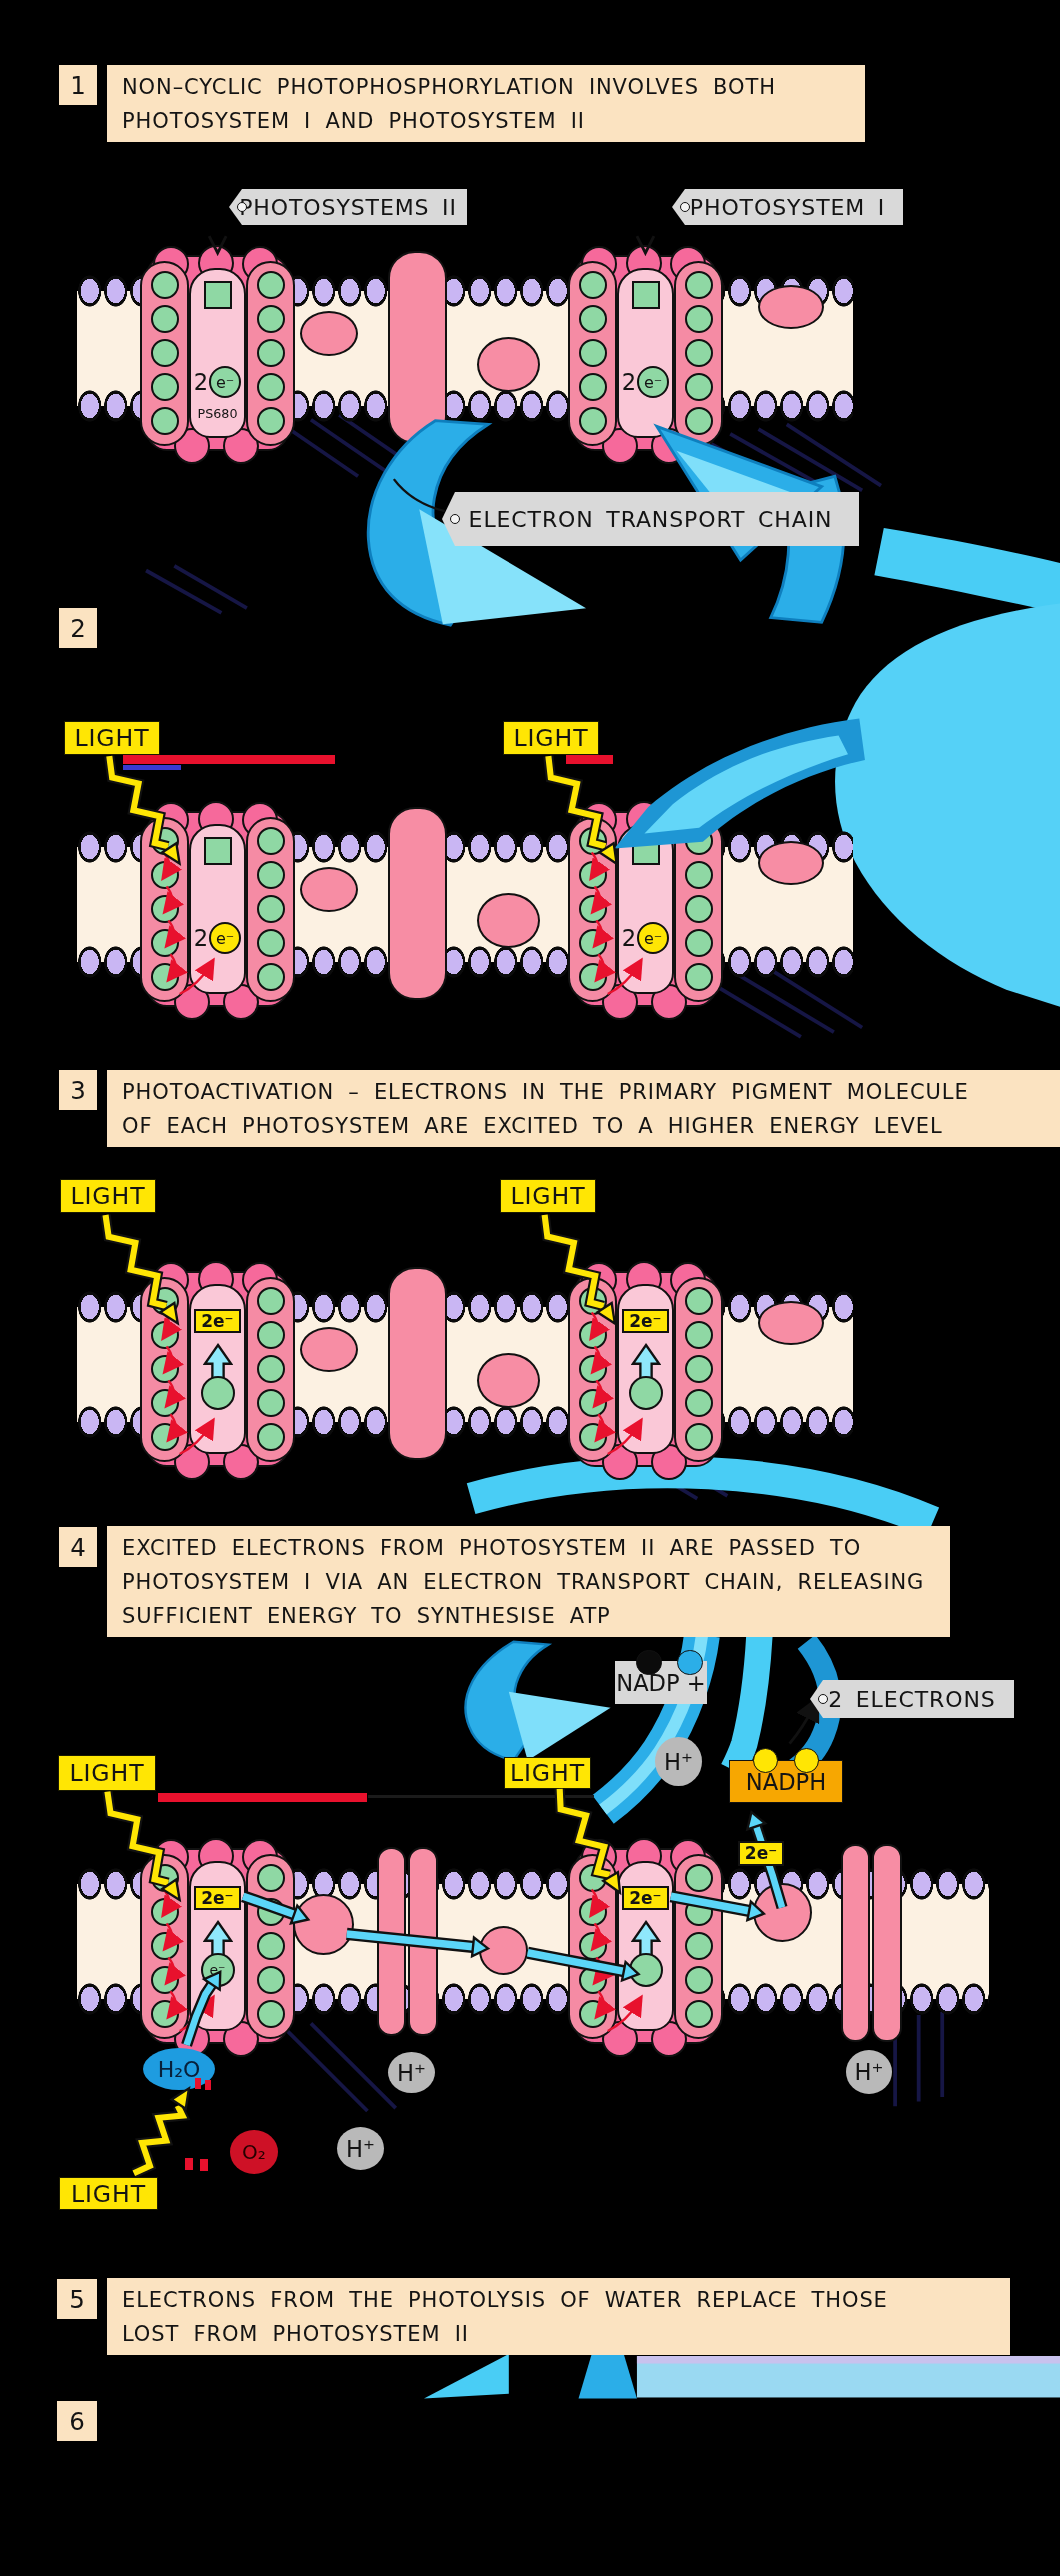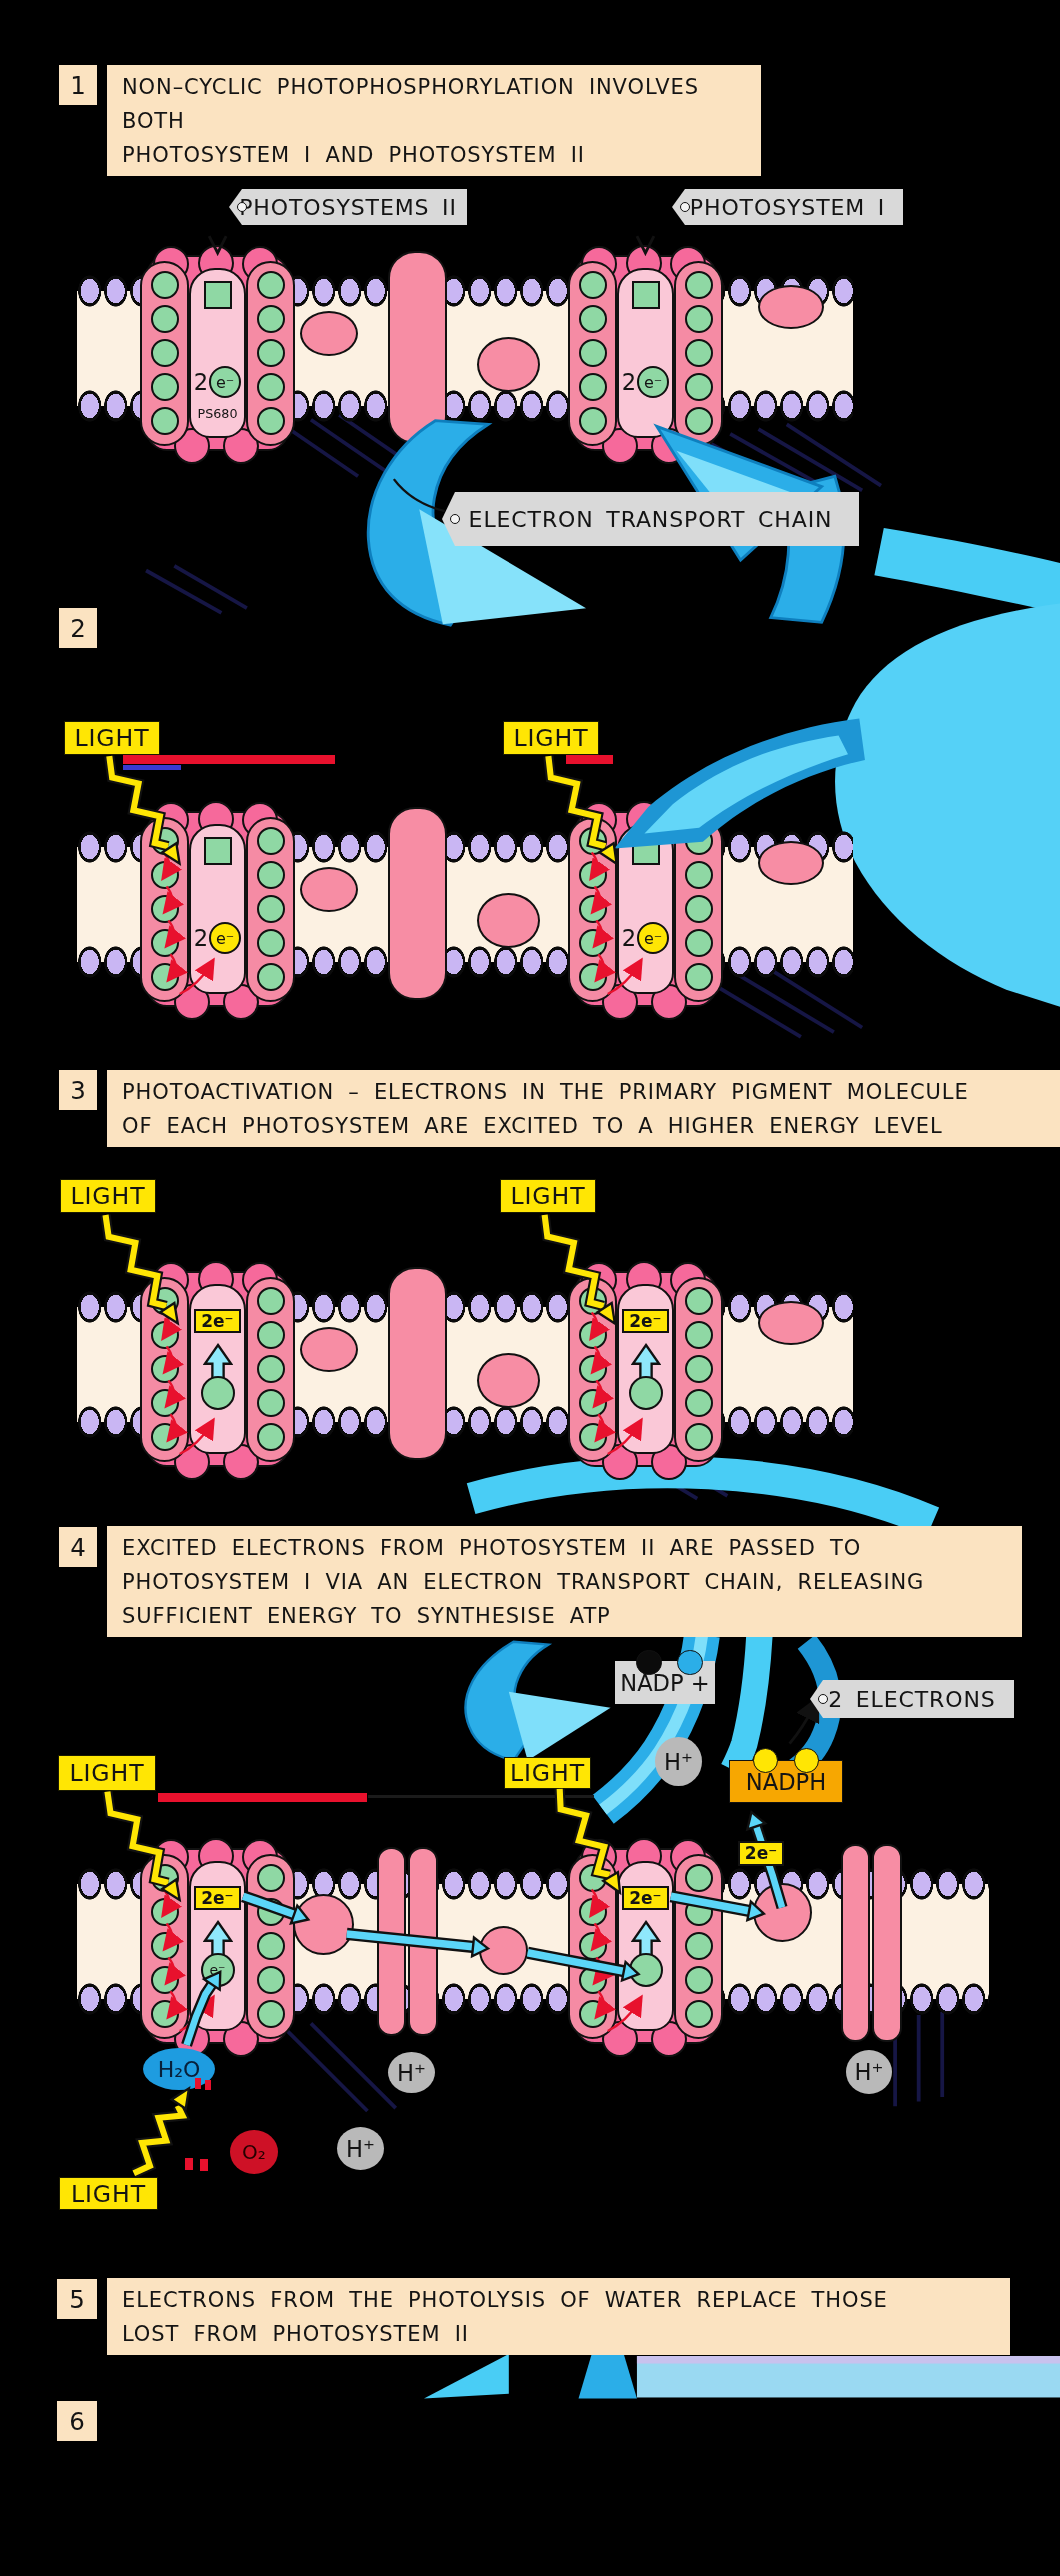--- a/index.html
+++ b/index.html
@@ -127,21 +127,21 @@
     <path d="M745,1735 C740,1775 725,1820 700,1858 C684,1882 664,1902 640,1920" stroke="#7FDFFA" stroke-width="13" fill="none"></path>
     <path d="M806,1735 C804,1770 800,1810 790,1850 C786,1862 782,1870 778,1878" stroke="#49CDF5" stroke-width="28" fill="none"></path>
     <path d="M856,1742 C880,1772 888,1806 874,1840 C866,1860 850,1876 830,1886" stroke="#1E96D4" stroke-width="24" fill="none"></path>
     <path d="M540,2498 L540,2540 L450,2545 Z" fill="#49CDF5"></path>
     <path d="M614,2545 L628,2498 L662,2498 L676,2545 Z" fill="#2BAEE8"></path>
     <rect x="676" y="2500" width="449" height="44" fill="#9AD9F2"></rect>
     <rect x="676" y="2500" width="449" height="8" fill="#C9C2EE"></rect>
   </svg>
 
   <div class="ui numbox" style="left:59px;top:65px">1</div>
-  <div class="ui stepbox" style="left:107px;top:65px;width:654px">NON–CYCLIC PHOTOPHOSPHORYLATION INVOLVES BOTH
+  <div class="ui stepbox" style="left:107px;top:65px;width:758px">NON–CYCLIC PHOTOPHOSPHORYLATION INVOLVES BOTH
 PHOTOSYSTEM I AND PHOTOSYSTEM II</div>
 
   <div class="ui tag" style="left:229px;top:189px;width:238px">
     <span class="hole"></span>
     <span>PHOTOSYSTEMS II</span>
   </div>
   <div class="ui tag" style="left:672px;top:189px;width:231px">
     <span class="hole"></span>
     <span>PHOTOSYSTEM I</span>
   </div>
@@ -393,25 +393,25 @@
           <path d="M25,46 Q35,58 28,68" fill="none" stroke="#E8112D" stroke-width="2.5" marker-end="url(#rh)"></path>
           <path d="M28,82 Q38,94 30,104" fill="none" stroke="#E8112D" stroke-width="2.5" marker-end="url(#rh)"></path>
           <path d="M30,118 Q40,130 32,140" fill="none" stroke="#E8112D" stroke-width="2.5" marker-end="url(#rh)"></path>
           <path d="M32,154 Q42,166 34,176" fill="none" stroke="#E8112D" stroke-width="2.5" marker-end="url(#rh)"></path>
           <path d="M42,196 Q62,186 74,166" fill="none" stroke="#E8112D" stroke-width="2.5" marker-end="url(#rh)"></path>
         </svg>
       </div>
   </div>
 
   <div class="ui numbox" style="left:59px;top:1527px">4</div>
-  <div class="ui stepbox" style="left:107px;top:1526px;width:915px">EXCITED ELECTRONS FROM PHOTOSYSTEM II ARE PASSED TO
+  <div class="ui stepbox" style="left:107px;top:1526px;width:843px">EXCITED ELECTRONS FROM PHOTOSYSTEM II ARE PASSED TO
 PHOTOSYSTEM I VIA AN ELECTRON TRANSPORT CHAIN, RELEASING
 SUFFICIENT ENERGY TO SYNTHESISE ATP</div>
 
-  <div class="ui nadp" style="left:615px;top:1661px;width:100px;height:43px">
+  <div class="ui nadp" style="left:615px;top:1661px;width:92px;height:43px">
     <span class="notch" style="left:21px;background:#0b0b0b"></span>
     <span class="notch" style="left:62px;background:#2BAEE8"></span>
     <span>NADP +</span>
   </div>
   <div class="ui tag" style="left:810px;top:1680px;width:204px;height:38px">
     <span class="hole"></span>
     <span>2 ELECTRONS</span>
   </div>
   <div class="ui hplus" style="left:655px;top:1737px;width:47px;height:49px">H⁺</div>
   <div class="ui nadph" style="left:729px;top:1760px;width:114px;height:43px">

